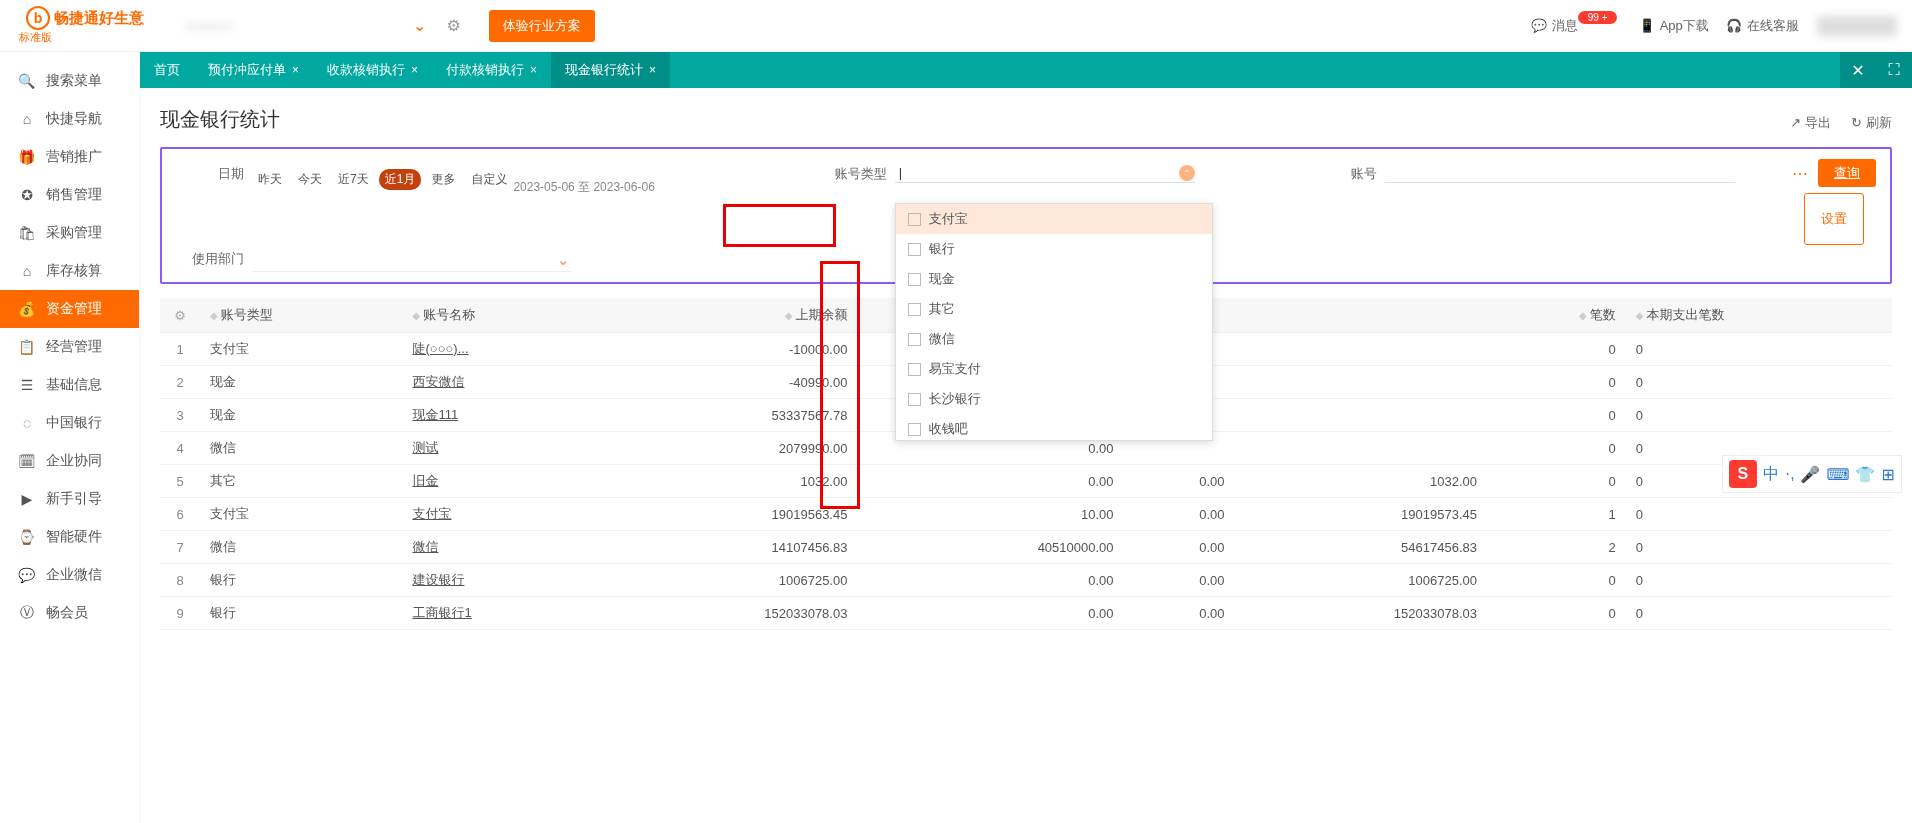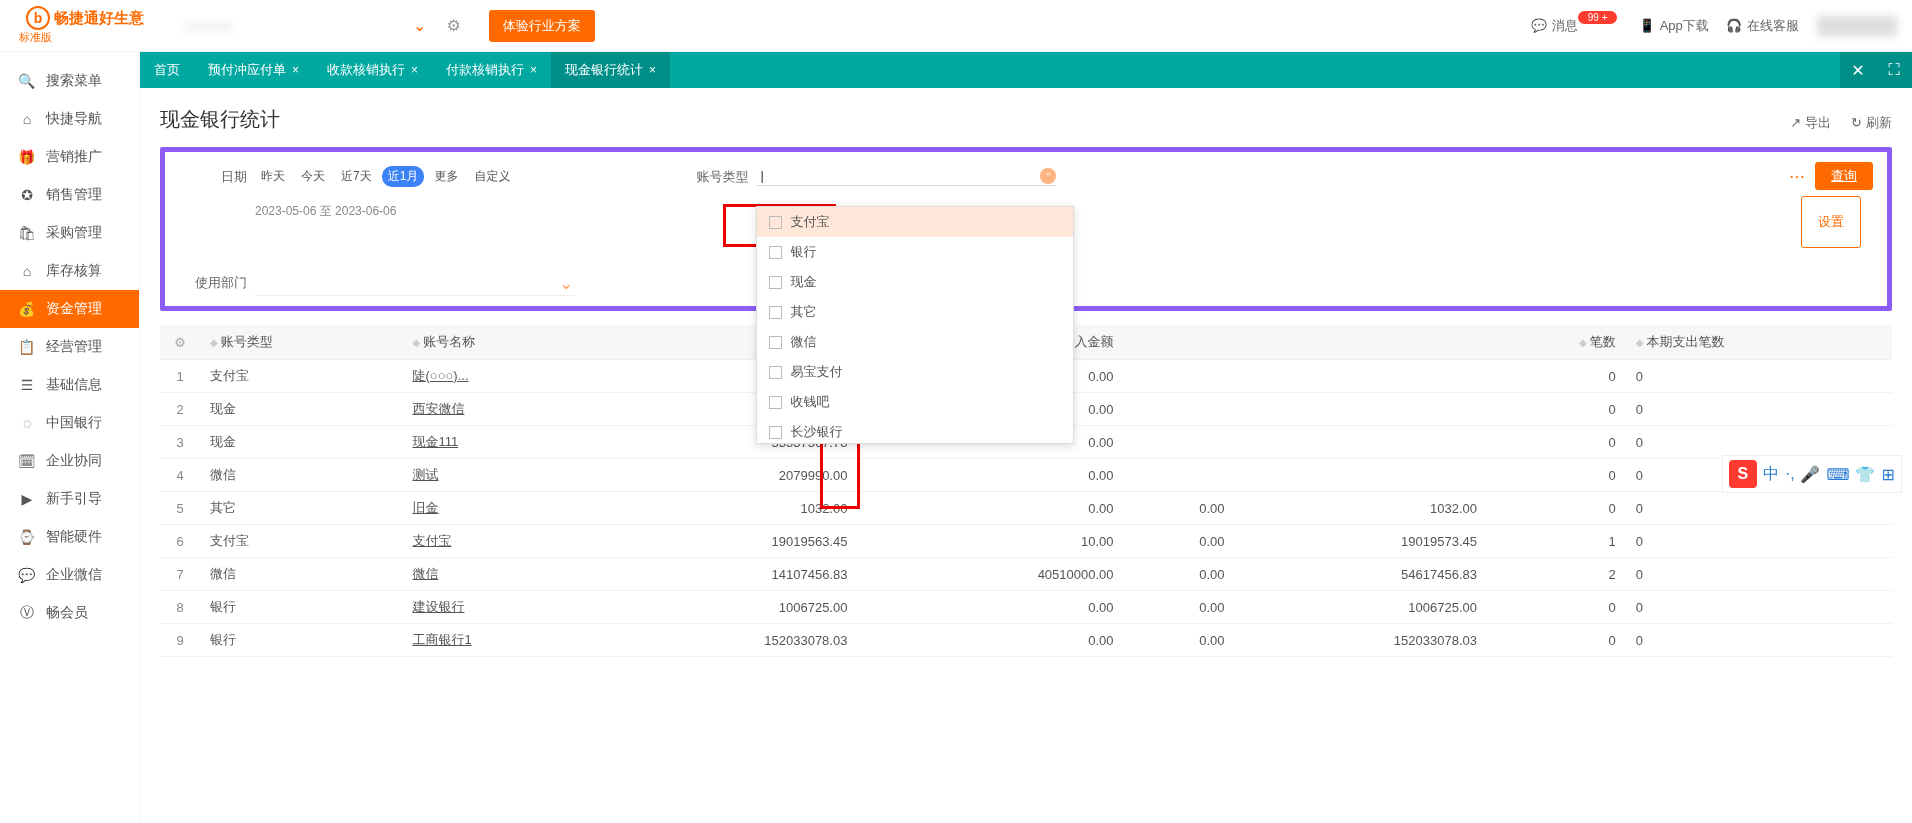--- a/index.html
+++ b/index.html
@@ -55,29 +55,29 @@
   position: absolute; top: 88px; left: 140px; right: 0; bottom: 0;
   background: #fff; padding: 10px 20px;
 }
 .page-title-row { display: flex; align-items: center; }
 .page-title { font-size: 20px; color: #333; margin: 8px 0 14px 0; }
 .title-right { margin-left: auto; display: flex; gap: 20px; color: #666; font-size: 13px; }
 .title-right .link { cursor: pointer; display: flex; align-items: center; gap: 4px; }
 
 
 .filter-area {
-  border: 5px solid #8b5cf6; padding: 14px 20px 10px 20px; border-radius: 2px;
+  border: 2px solid #8b5cf6; padding: 14px 20px 10px 20px; border-radius: 2px;
   display: flex; flex-wrap: wrap; row-gap: 26px; position: relative;
 }
 .filter-group { display: flex; align-items: flex-start; margin-right: 40px; }
 .filter-label { color: #666; font-size: 13px; width: 70px; text-align: right; padding-right: 8px; padding-top: 2px; }
-.date-chips { display: flex; flex-direction: column; }
+.date-chips { display: flex; flex-direction: row; }
 .chips-row { display: flex; gap: 4px; align-items: center; }
 .chip { color: #555; font-size: 12px; padding: 2px 6px; cursor: pointer; }
-.chip.active { background: #3b82f6; color: #fff; border-radius: 10px; }
+.chip.active { background: #c2410c; color: #fff; border-radius: 10px; }
 .date-range { color: #888; font-size: 12px; margin-top: 16px; }
 .type-field {
   width: 300px; border-bottom: 1px solid #ddd; font-size: 13px; color: #333;
   padding: 2px 4px; position: relative;
 }
 .type-field .caret-up { position: absolute; right: 0; top: 2px; width: 16px; height: 16px; background: #ffb380; border-radius: 50%; display: flex; align-items: center; justify-content: center; color: #fff; font-size: 10px; }
 .box-highlight { position: absolute; border: 3px solid #e00; pointer-events: none; }
 .hl1 { top: 116px; left: 583px; width: 113px; height: 43px; }
 .hl2 { top: 173px; left: 680px; width: 40px; height: 248px; }
 .account-field { width: 350px; border-bottom: 1px solid #ddd; font-size: 13px; color: #333; padding: 2px 4px; }
@@ -299,30 +299,34 @@
               <div class="dd-item">
                 <span class="dd-check"></span>
                 <span>微信</span>
               </div>
               <div class="dd-item">
                 <span class="dd-check"></span>
                 <span>易宝支付</span>
               </div>
               <div class="dd-item">
                 <span class="dd-check"></span>
+                <span>长沙银行</span>
+              </div>
+              <div class="dd-item">
+                <span class="dd-check"></span>
                 <span>收钱吧</span>
               </div>
-              <div class="dd-item">
-                <span class="dd-check"></span>
-                <span>长沙银行</span>
-              </div>
             </div>
         </div>
       </div>
 
+      <div class="filter-group" style="margin-left:80px;">
+        <div class="filter-label">账号</div>
+        <div class="account-field">&nbsp;</div>
+      </div>
 
       <div class="filter-buttons">
         <div style="display:flex; align-items:center;">
           <span class="dots-icon">⋯</span>
           <button class="btn-query">查询</button>
         </div>
         <button class="btn-settings">设置</button>
       </div>
 
       <div style="width:100%;"></div>

